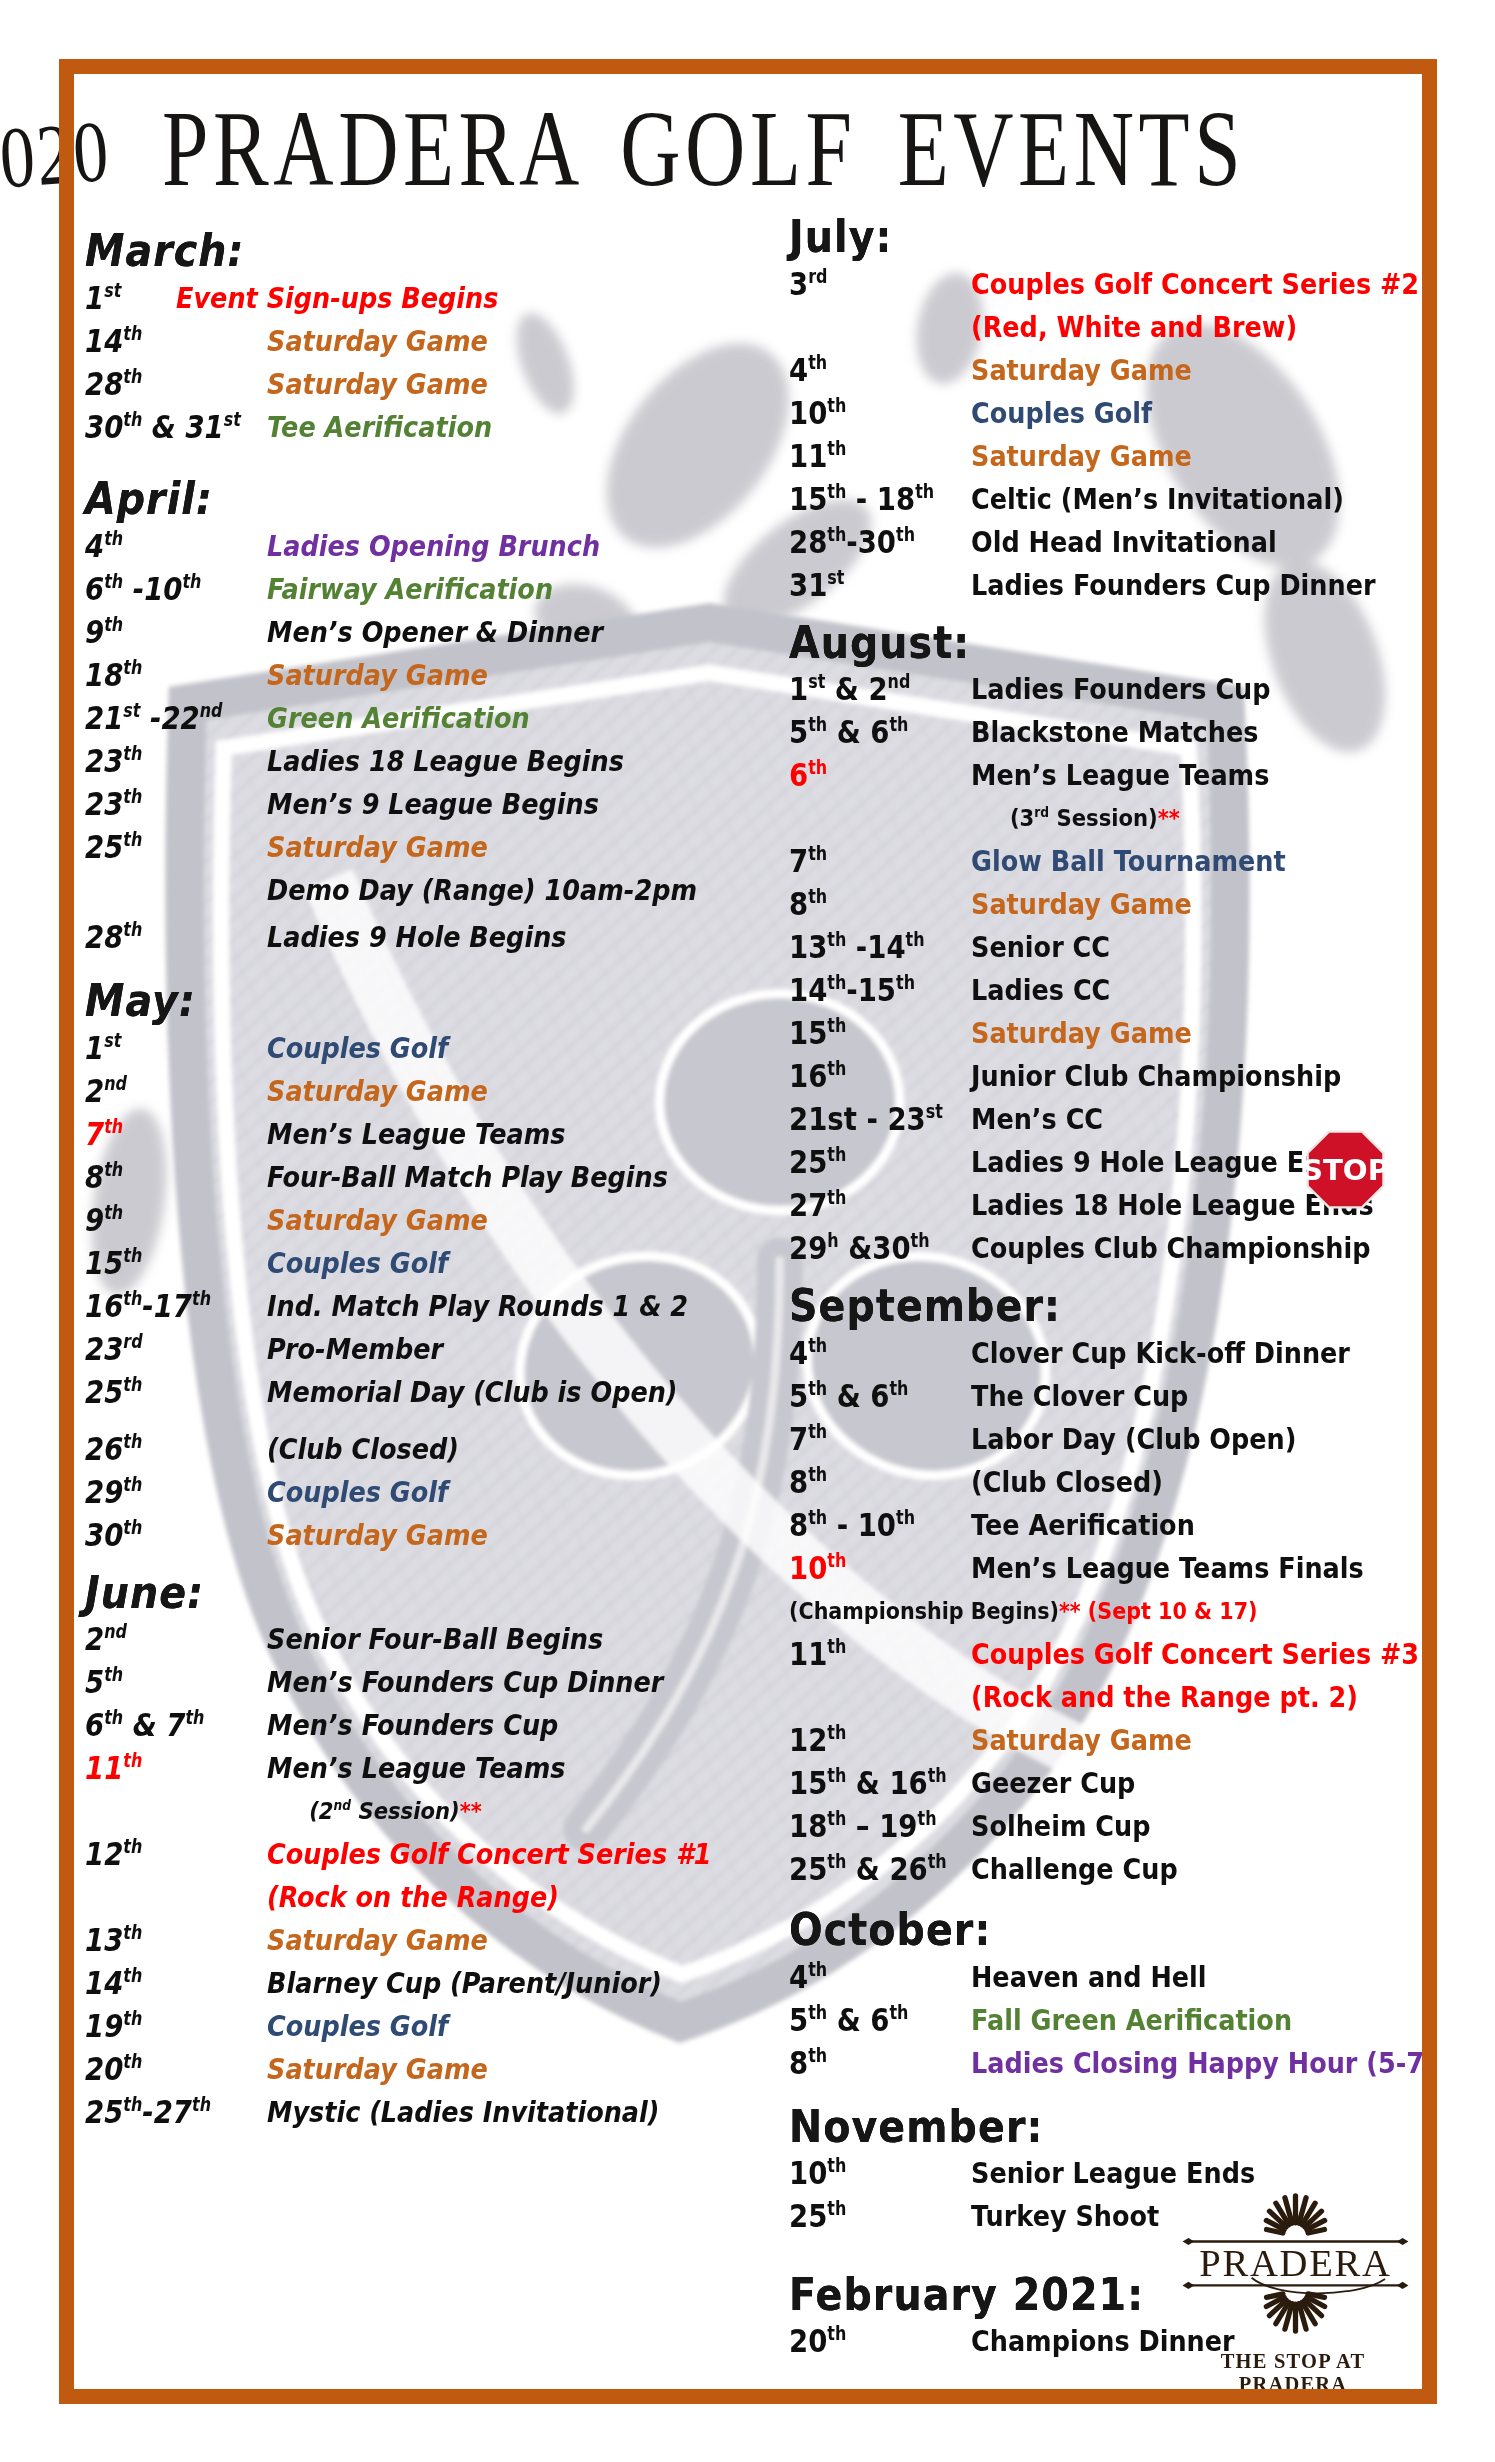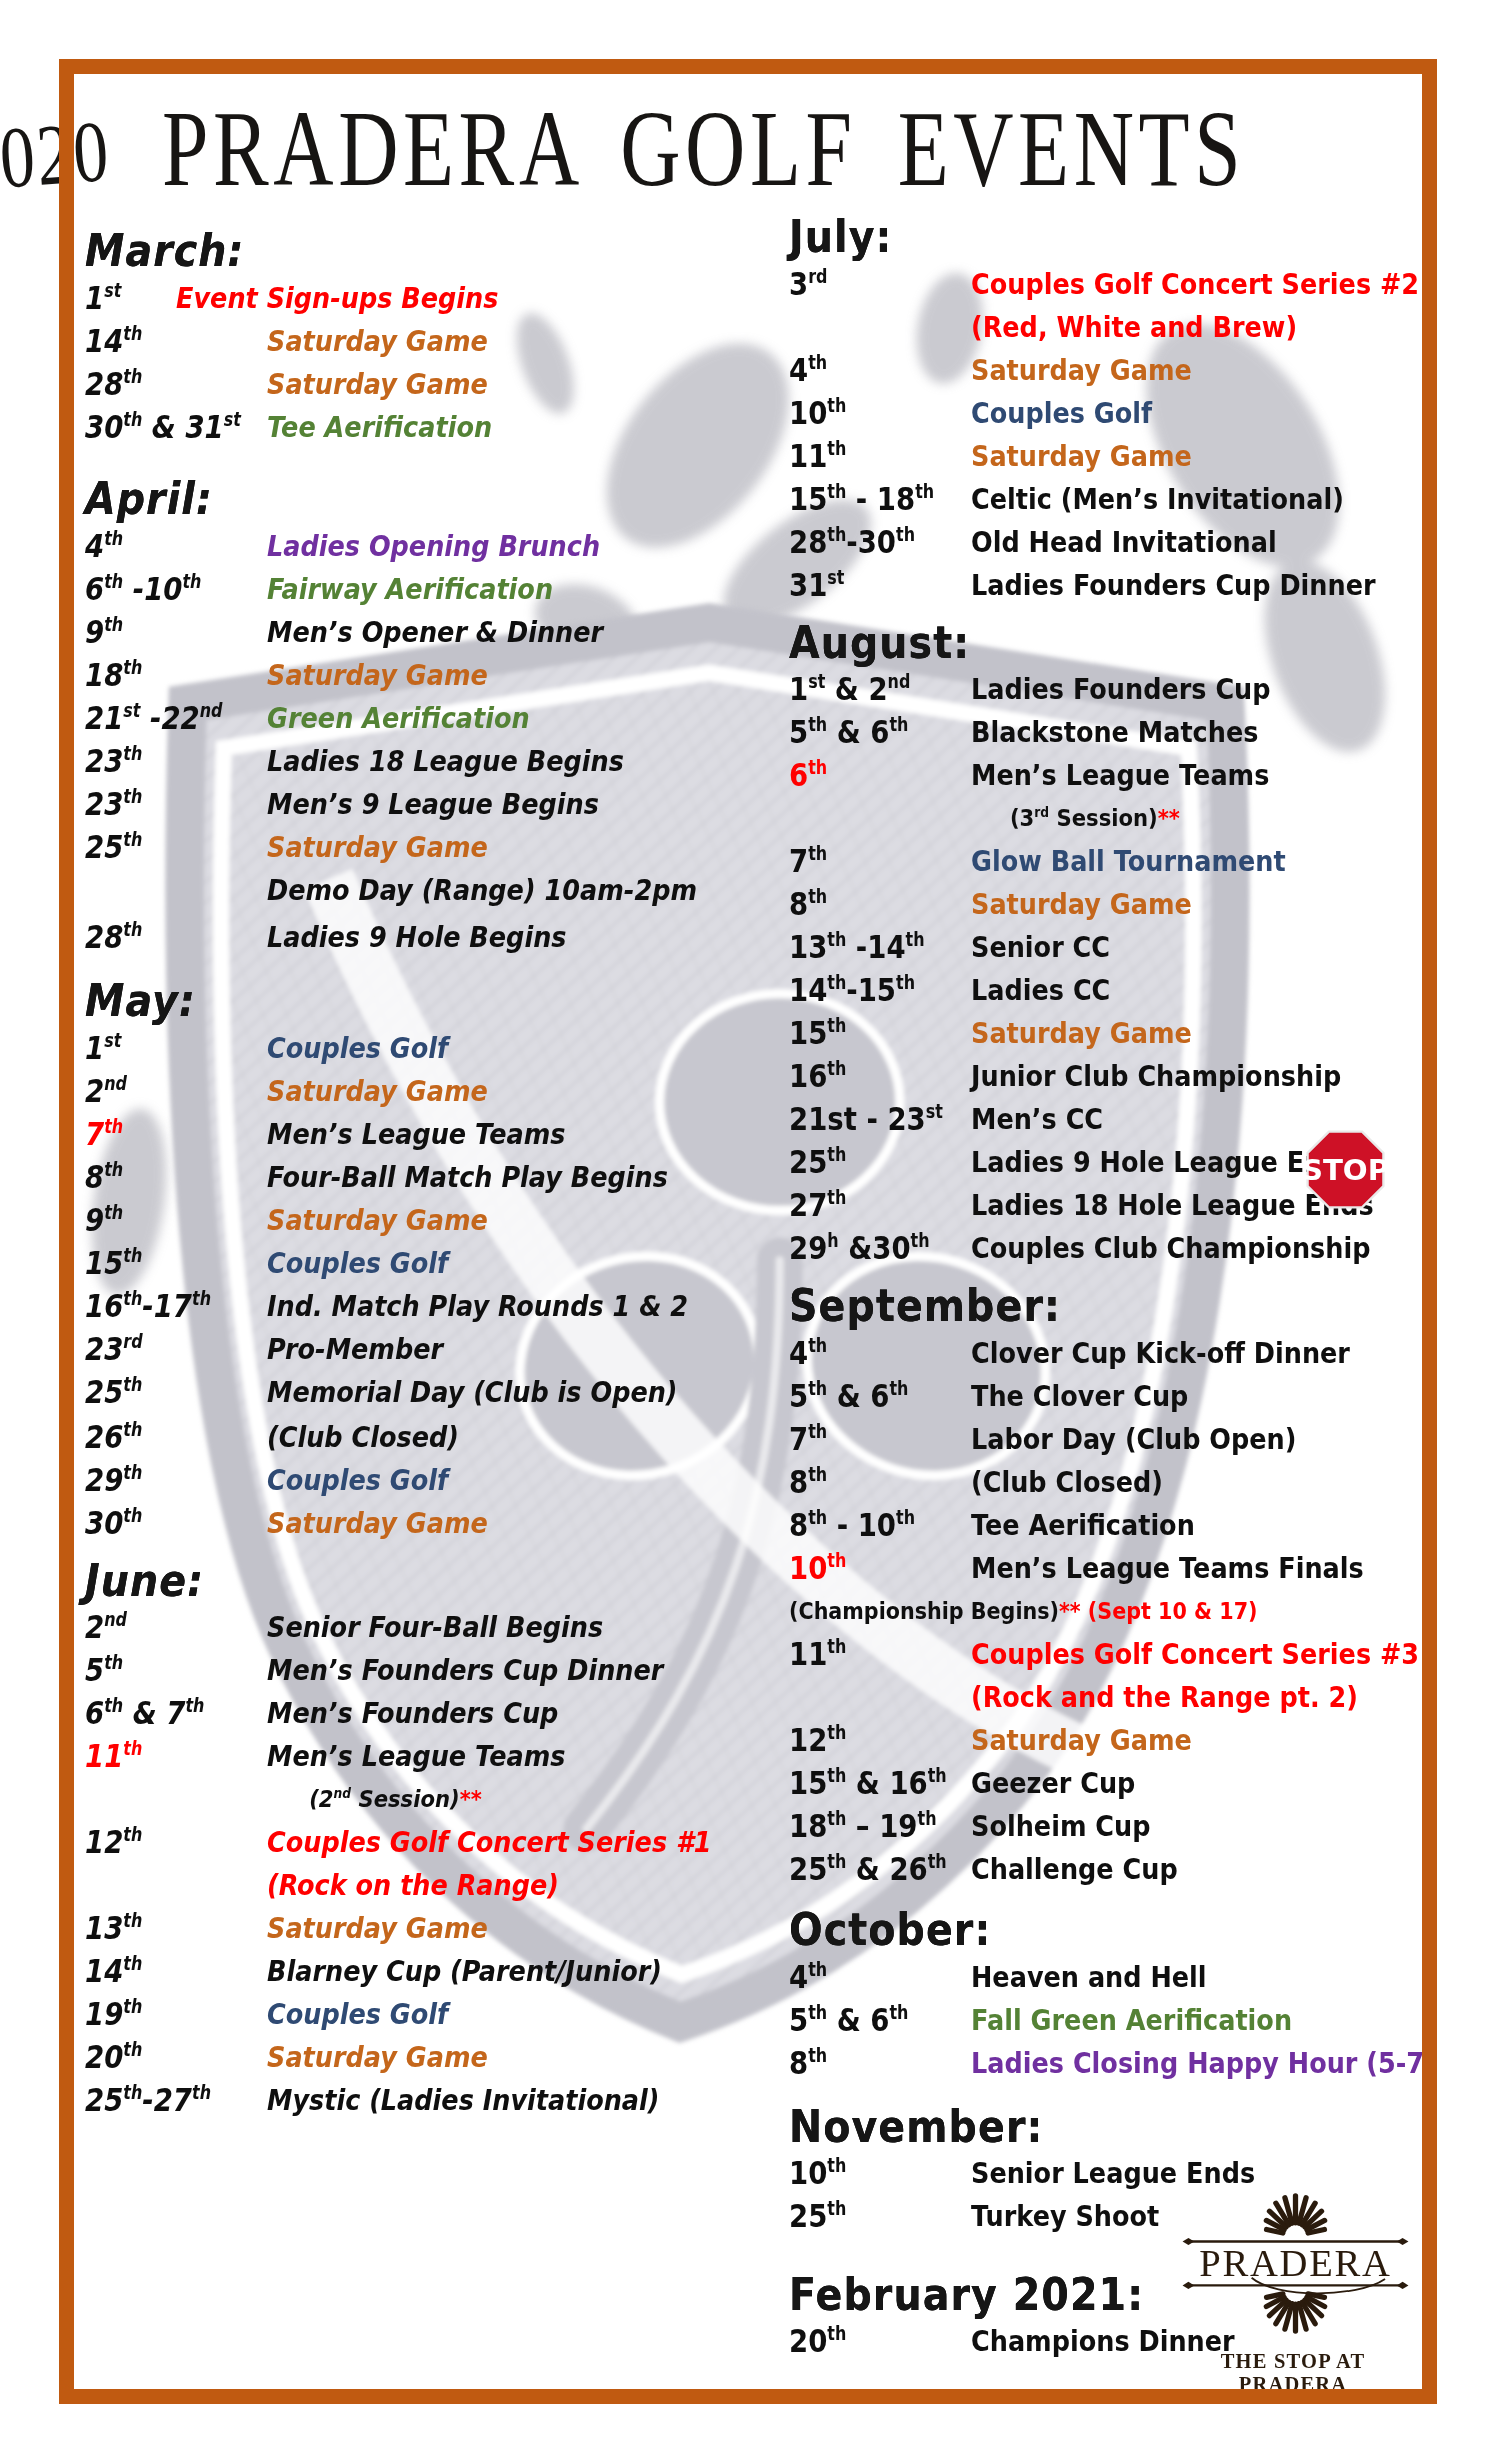--- a/index.html
+++ b/index.html
@@ -191,21 +191,21 @@
         <span class="event c-black">Ind. Match Play Rounds 1 &amp; 2</span>
       </div>
       <div class="row">
         <span class="date">23<sup>rd</sup></span>
         <span class="event c-black">Pro-Member</span>
       </div>
       <div class="row">
         <span class="date">25<sup>th</sup></span>
         <span class="event c-black">Memorial Day (Club is Open)</span>
       </div>
-      <div class="row" style="margin-top: 2px;">
+      <div class="row" style="margin-top: 14px;">
         <span class="date">26<sup>th</sup></span>
         <span class="event c-black">(Club Closed)</span>
       </div>
       <div class="row">
         <span class="date">29<sup>th</sup></span>
         <span class="event c-blue">Couples Golf</span>
       </div>
       <div class="row">
         <span class="date">30<sup>th</sup></span>
         <span class="event c-orange">Saturday Game</span>

